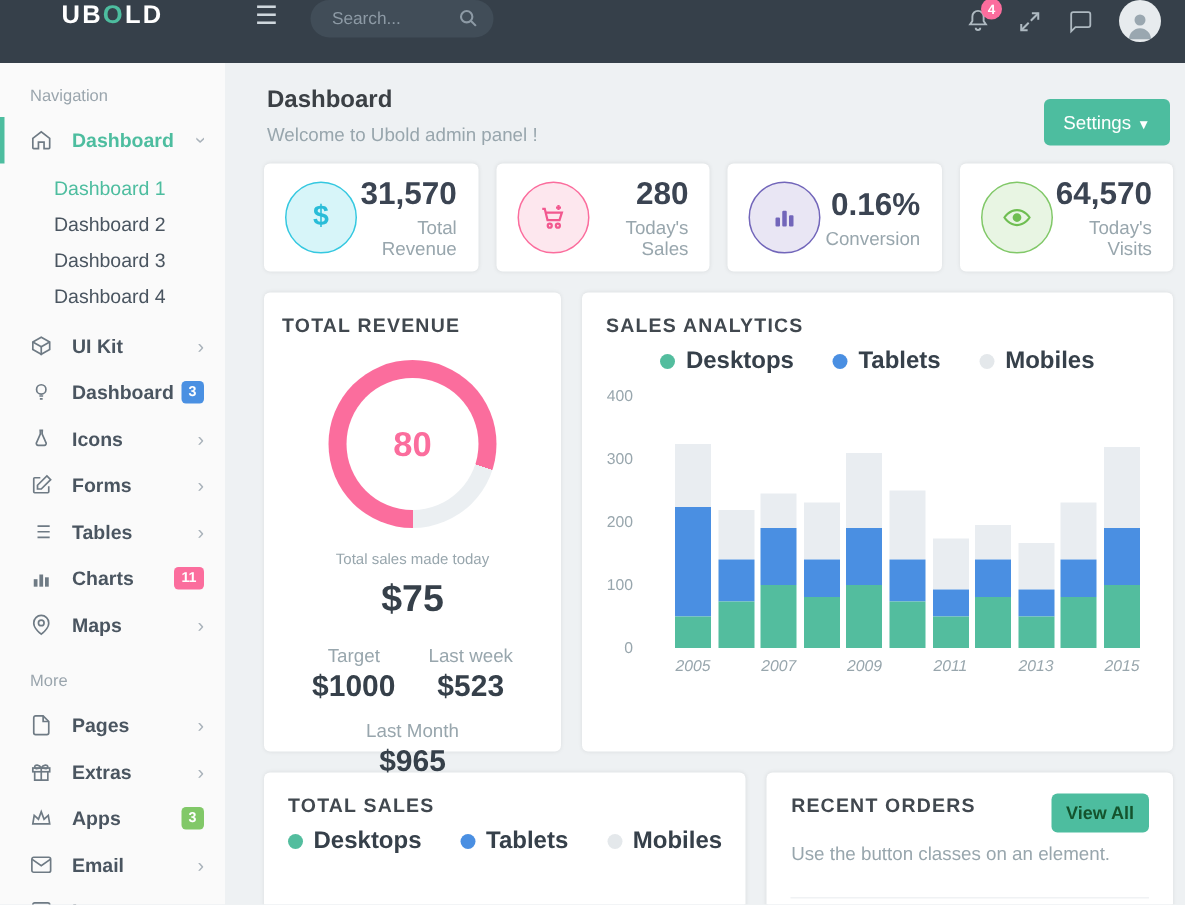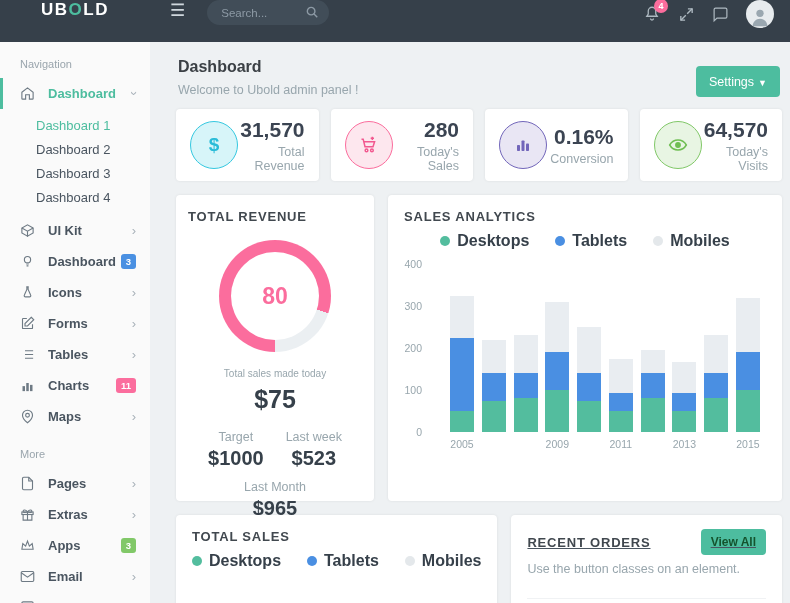--- a/index.html
+++ b/index.html
@@ -99,28 +99,28 @@
   .dot-green { background:#53bd9e; } .dot-blue { background:#4a8fe2; }
   .dot-gray { background:#e4e8eb; }
 
   .sa-chart { display:flex; margin-top:20px; }
   .sa-yaxis { position:relative; width:30px; height:184px; flex-shrink:0; margin-right:10px; }
   .sa-ytick { position:absolute; right:12px; font-size:10.5px; color:#98a6ad; }
   .sa-bars { flex:1; height:184px; display:flex; justify-content:space-between;
     align-items:flex-end; padding:0 6px; }
   .sa-col { display:flex; flex-direction:column; justify-content:flex-end; align-items:center; }
   .sa-stack { width:24px; display:flex; flex-direction:column; justify-content:flex-end; }
-  .sa-xlbl { height:16px; font-size:10.5px; color:#98a6ad; margin-top:6px; white-space:nowrap; }
+  .sa-xlbl { height:16px; font-size:10.5px; color:#98a6ad; margin-top:6px; white-space:nowrap;font-style:italic; }
 
   
   .row3 { display:flex; gap:14px; margin-top:14px; }
   .ts-card { flex:1; height:240px; padding:14px 16px; }
   .ts-tick { font-size:10.5px; color:#98a6ad; margin-top:32px; margin-left:4px; }
   .ro-card { flex:1; height:240px; padding:14px 16px; position:relative; }
-  .ro-head { display:flex; justify-content:space-between; align-items:center;text-decoration:underline; }
+  .ro-head { display:flex; justify-content:space-between; align-items:flex-start; }
   .btn-small { background:#4dbd9f; color:#14532d; border:none; border-radius:4px;
     font-size:12px; font-weight:bold; padding:6px 10px; cursor:pointer;
     font-family:"Liberation Sans", sans-serif; }
   .ro-sub { font-size:12.5px; color:#98a6ad; margin-top:7px; }
   .ro-divider { border:none; border-top:1px solid #f0f2f4; margin-top:22px; }
 
   svg { display:block; }
 </style>
 </head>
 <body>
@@ -446,20 +446,28 @@
               <div class="sa-col">
                 <div class="sa-stack">
                   <div style="height: 33.6px; background: rgb(233, 237, 241);"></div>
                   <div style="height: 27.3px; background: rgb(74, 143, 226);"></div>
                   <div style="height: 31.5px; background: rgb(83, 189, 158);"></div>
                 </div>
                 <div class="sa-xlbl"></div>
               </div>
               <div class="sa-col">
                 <div class="sa-stack">
+                  <div style="height: 23.1px; background: rgb(233, 237, 241);"></div>
+                  <div style="height: 37.8px; background: rgb(74, 143, 226);"></div>
+                  <div style="height: 42px; background: rgb(83, 189, 158);"></div>
+                </div>
+                <div class="sa-xlbl">2007</div>
+              </div>
+              <div class="sa-col">
+                <div class="sa-stack">
                   <div style="height: 37.8px; background: rgb(233, 237, 241);"></div>
                   <div style="height: 25.2px; background: rgb(74, 143, 226);"></div>
                   <div style="height: 33.6px; background: rgb(83, 189, 158);"></div>
                 </div>
                 <div class="sa-xlbl"></div>
               </div>
               <div class="sa-col">
                 <div class="sa-stack">
                   <div style="height: 50.4px; background: rgb(233, 237, 241);"></div>
                   <div style="height: 37.8px; background: rgb(74, 143, 226);"></div>

